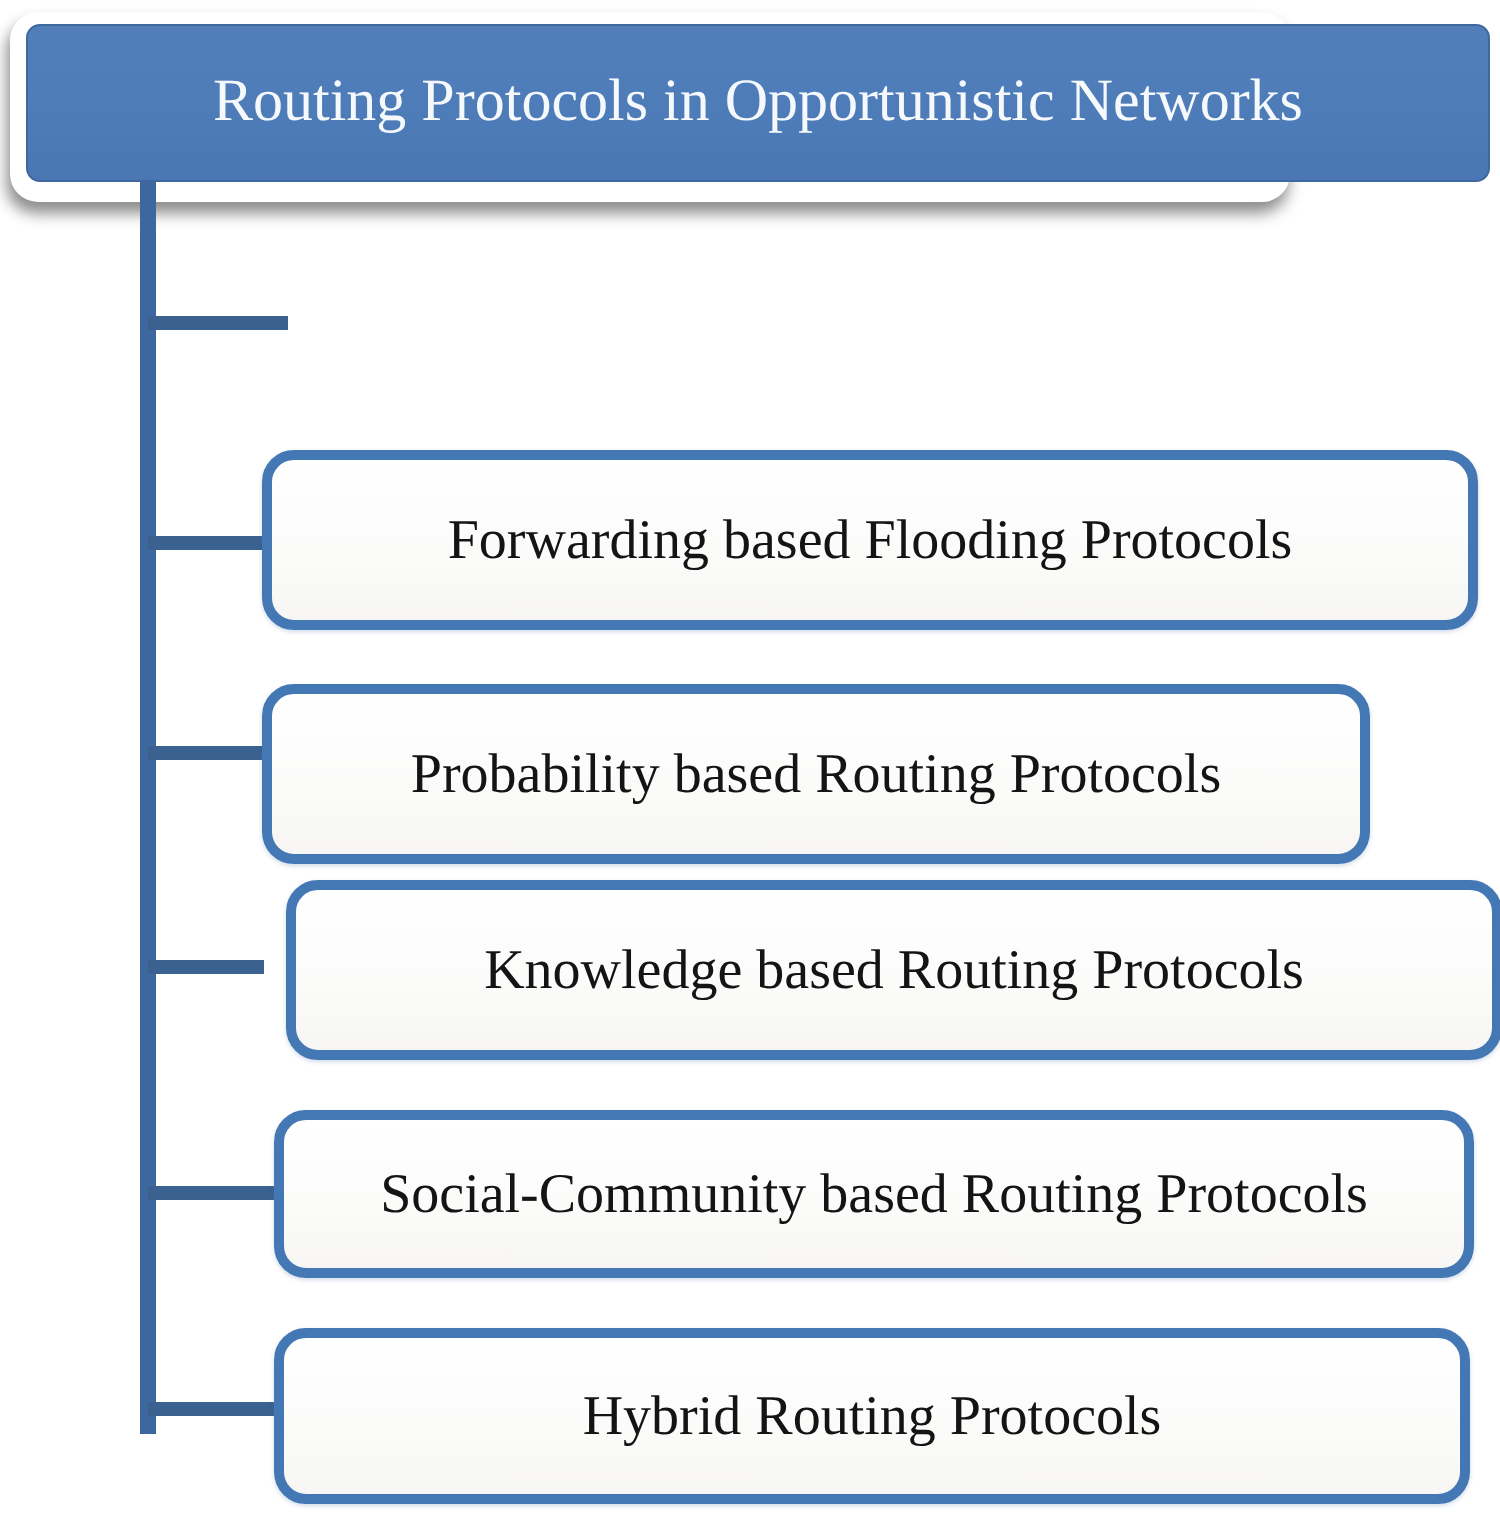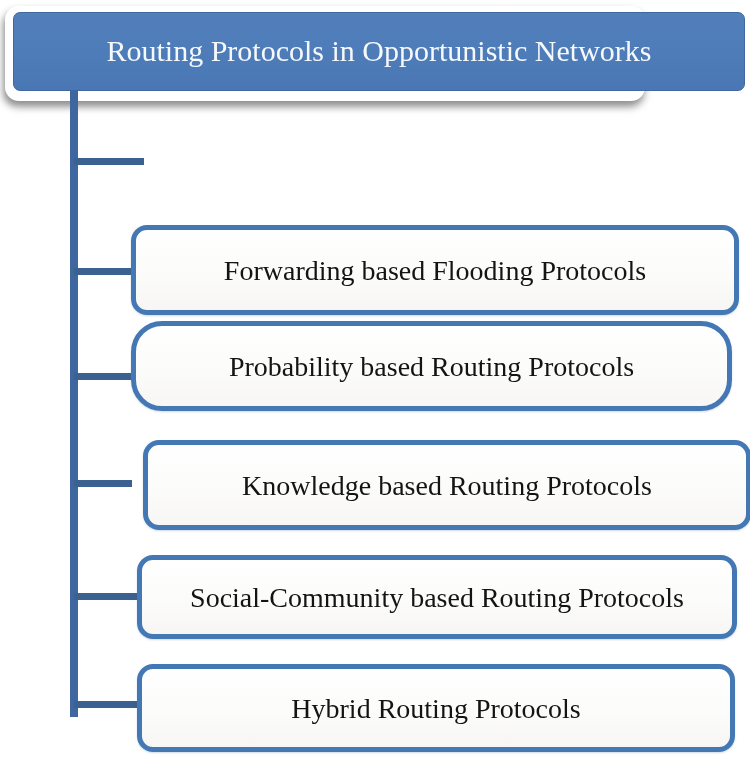--- a/index.html
+++ b/index.html
@@ -105,21 +105,21 @@
   <div class="connector" style="top:373px; width:68px;"></div>
   <div class="connector" style="top:480px; width:58px;"></div>
   <div class="connector" style="top:593px; width:73px;"></div>
   <div class="connector" style="top:701px; width:73px;"></div>
 
 
   <div class="child-box" style="left:131px; top:225px; width:608px; height:90px;">
     <div class="label">Forwarding based Flooding Protocols</div>
   </div>
 
-  <div class="child-box" style="left:131px; top:321px; width:601px; height:90px;border-radius:31px;">
+  <div class="child-box" style="left:131px; top:342px; width:554px; height:90px;">
     <div class="label">Probability based Routing Protocols</div>
   </div>
 
   <div class="child-box" style="left:122px; top:440px; width:608px; height:90px;margin-left:21px;">
     <div class="label">Knowledge based Routing Protocols</div>
   </div>
 
   <div class="child-box" style="left:137px; top:555px; width:600px; height:84px;">
     <div class="label two-line">Social-Community based Routing Protocols</div>
   </div>

